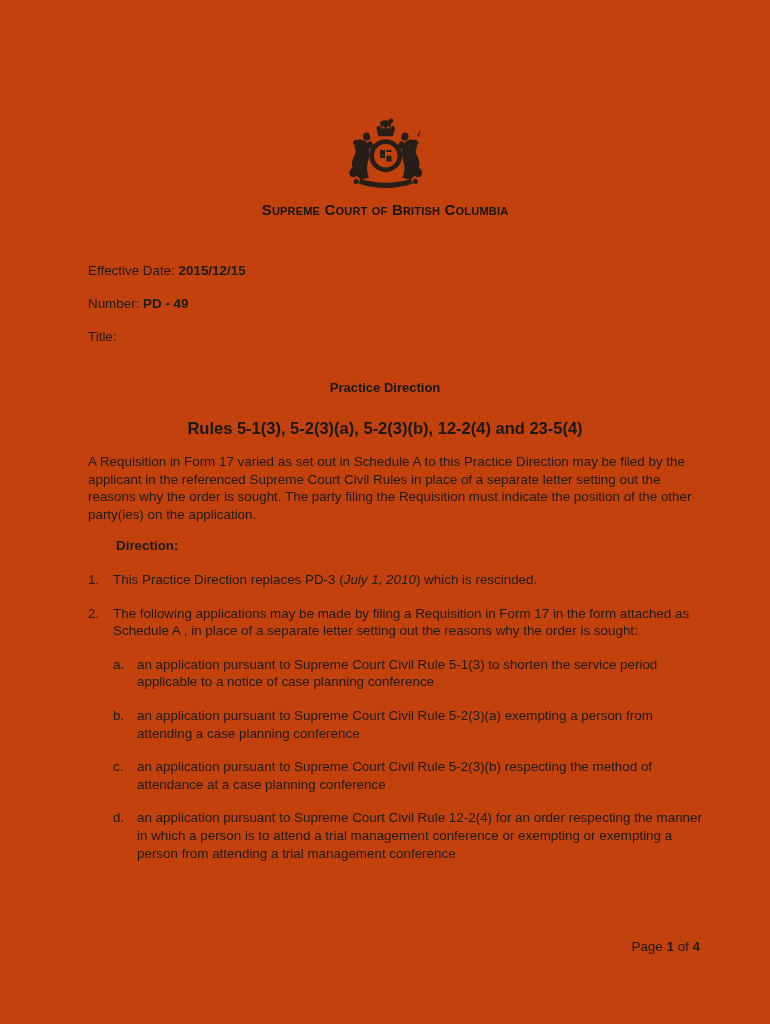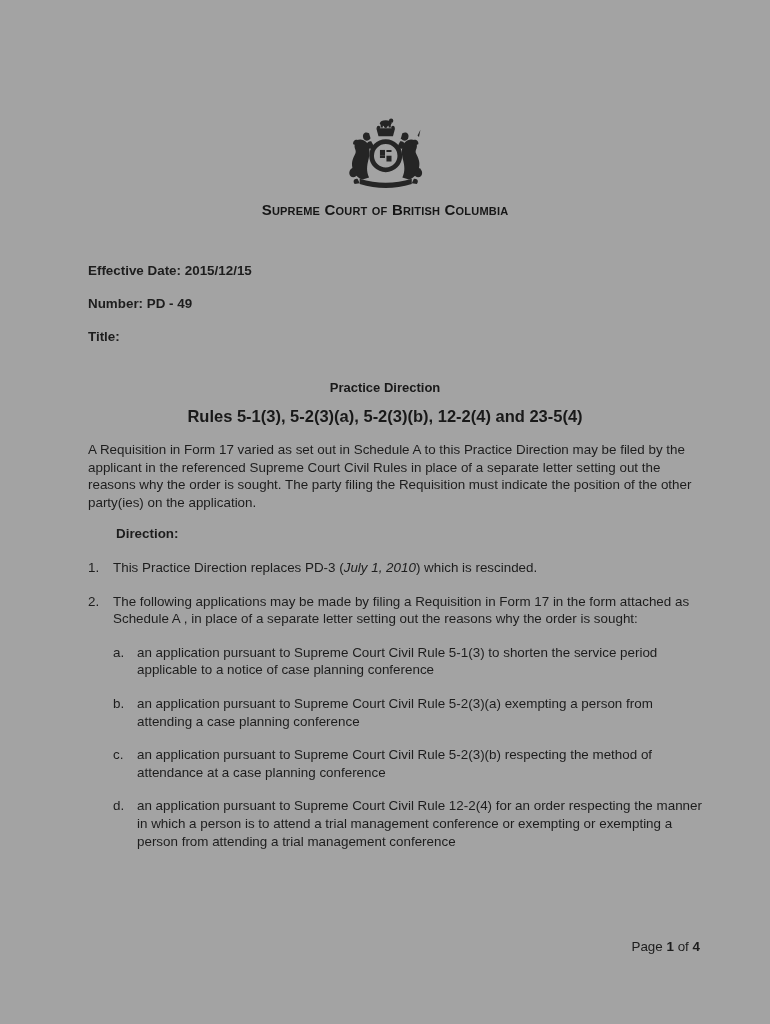--- a/index.html
+++ b/index.html
@@ -8,21 +8,21 @@
     width: 770px;
     height: 1024px;
     position: relative;
     font-family: "Liberation Sans", "DejaVu Sans", sans-serif;
     color: #1d1d1d;
     overflow: hidden;
   }
   .page {
     position: absolute;
     inset: 0;
-    background: #a3a3a3;
+    background: #c2410c;
   }
 
   
   .crest-wrap {
     width: 100px;
     margin: 116px auto 0 auto;
     text-align: center;
     filter: blur(0.45px);
     opacity: 0.93;
   }
@@ -40,33 +40,33 @@
   }
 
   
   .meta {
     margin: 44px 70px 0 88px;
     font-size: 13.4px;
     line-height: 17px;
   }
   .meta-line { margin-bottom: 16px; }
   .meta-line:last-child { margin-bottom: 0; }
-  .meta-label { font-weight: bold; }
+  .meta-label { font-weight: normal; }
   .meta-value { font-weight: bold; text-align: center; }
 
   
   .title-block {
     margin-top: 33px;
     text-align: center;
     font-weight: bold;
     color: #191919;
   }
   .title-line1 { font-size: 13px; line-height: 19px; }
   .title-line2 { font-size: 16.5px; line-height: 19px; margin-top: 11px; }
-  .title-line3 { font-size: 16.5px; line-height: 19px; margin-top: 10px; }
+  .title-line3 { font-size: 16.5px; line-height: 19px; margin-top: 22px; }
 
   
   .content {
     margin: 0 68px 0 88px;
     font-size: 13.4px;
     line-height: 17.6px;
   }
   .section-heading {
     font-weight: bold;
     margin-top: 20px;

